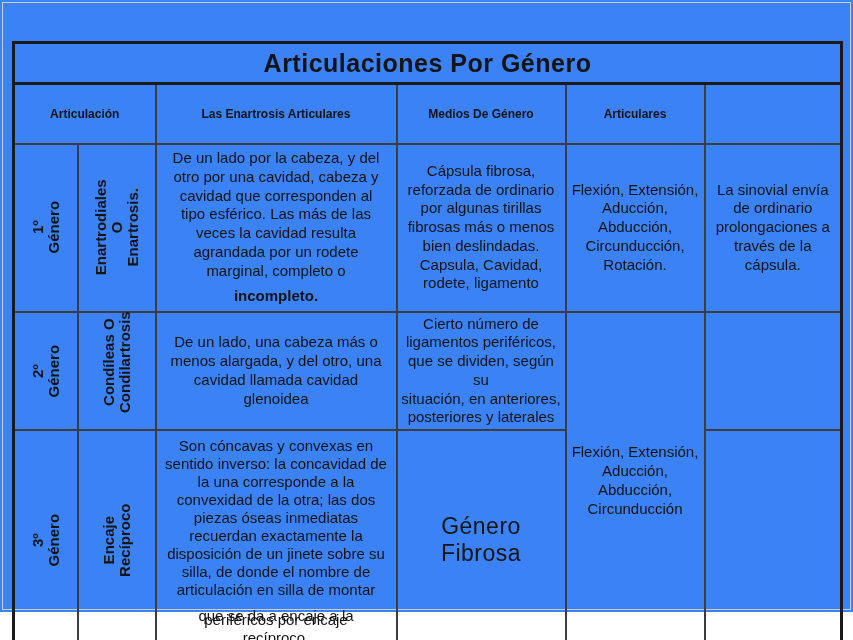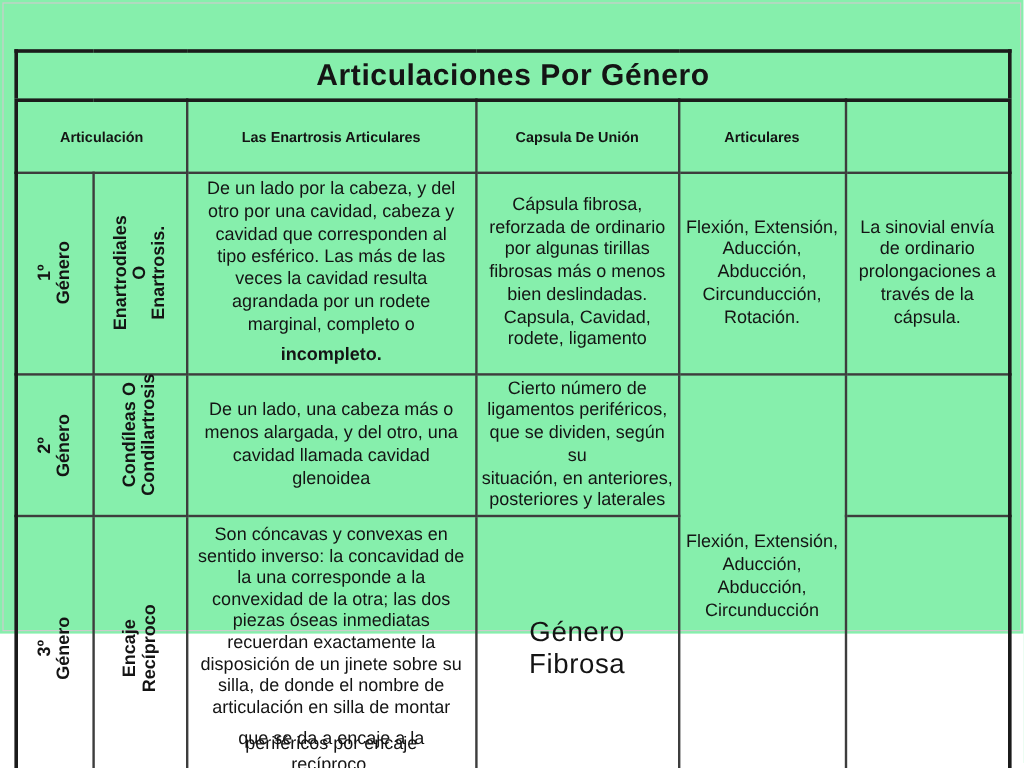--- a/index.html
+++ b/index.html
@@ -5,21 +5,21 @@
   html, body {
     margin: 0;
     padding: 0;
     width: 853px;
     height: 640px;
     background: #ffffff;
     font-family: "Liberation Sans", "DejaVu Sans", sans-serif;
     color: #141414;
     overflow: hidden;
   }
-  .canvas { position: relative; width: 853px; height: 528px; background: #86efac; }
+  .canvas { position: relative; width: 853px; height: 612px; background: #3b82f6; }
   .page-edge {
     position: absolute; inset: 2px;
     border: 1px solid #cccccc;
     pointer-events: none;
   }
   table.genero-table {
     position: absolute;
     left: 12px; top: 41px;
     width: 828px;
     border-collapse: collapse;
@@ -86,21 +86,21 @@
     </colgroup>
 
     <tbody>
         <tr style="height:34px">
       <td colspan="6" class="title-cell">Articulaciones Por Género</td>
     </tr>
 
     <tr style="height:60px">
       <td colspan="2" class="head-cell">Articulación</td>
       <td class="head-cell">Las Enartrosis Articulares</td>
-      <td class="head-cell">Capsula De Unión</td>
+      <td class="head-cell">Medios De Género</td>
       <td class="head-cell">Articulares</td>
       <td class="head-cell"></td>
     </tr>
 
     <tr style="height:168px">
       <td class="vcell">
         <div class="vwrap">
           <span class="vtext">1º Género</span>
         </div>
       </td>

